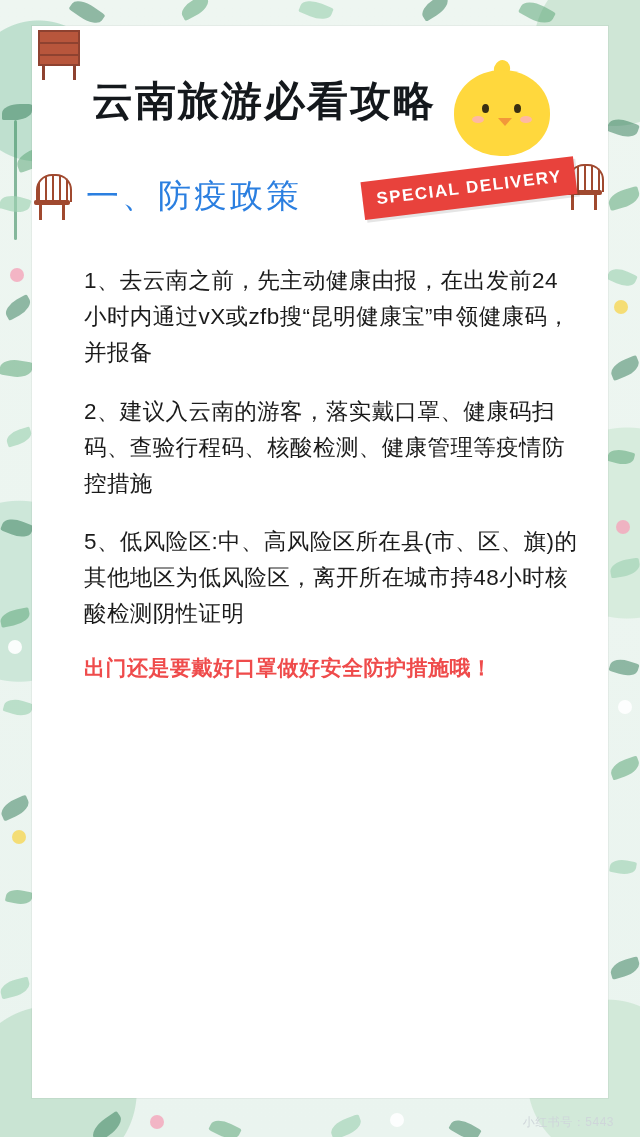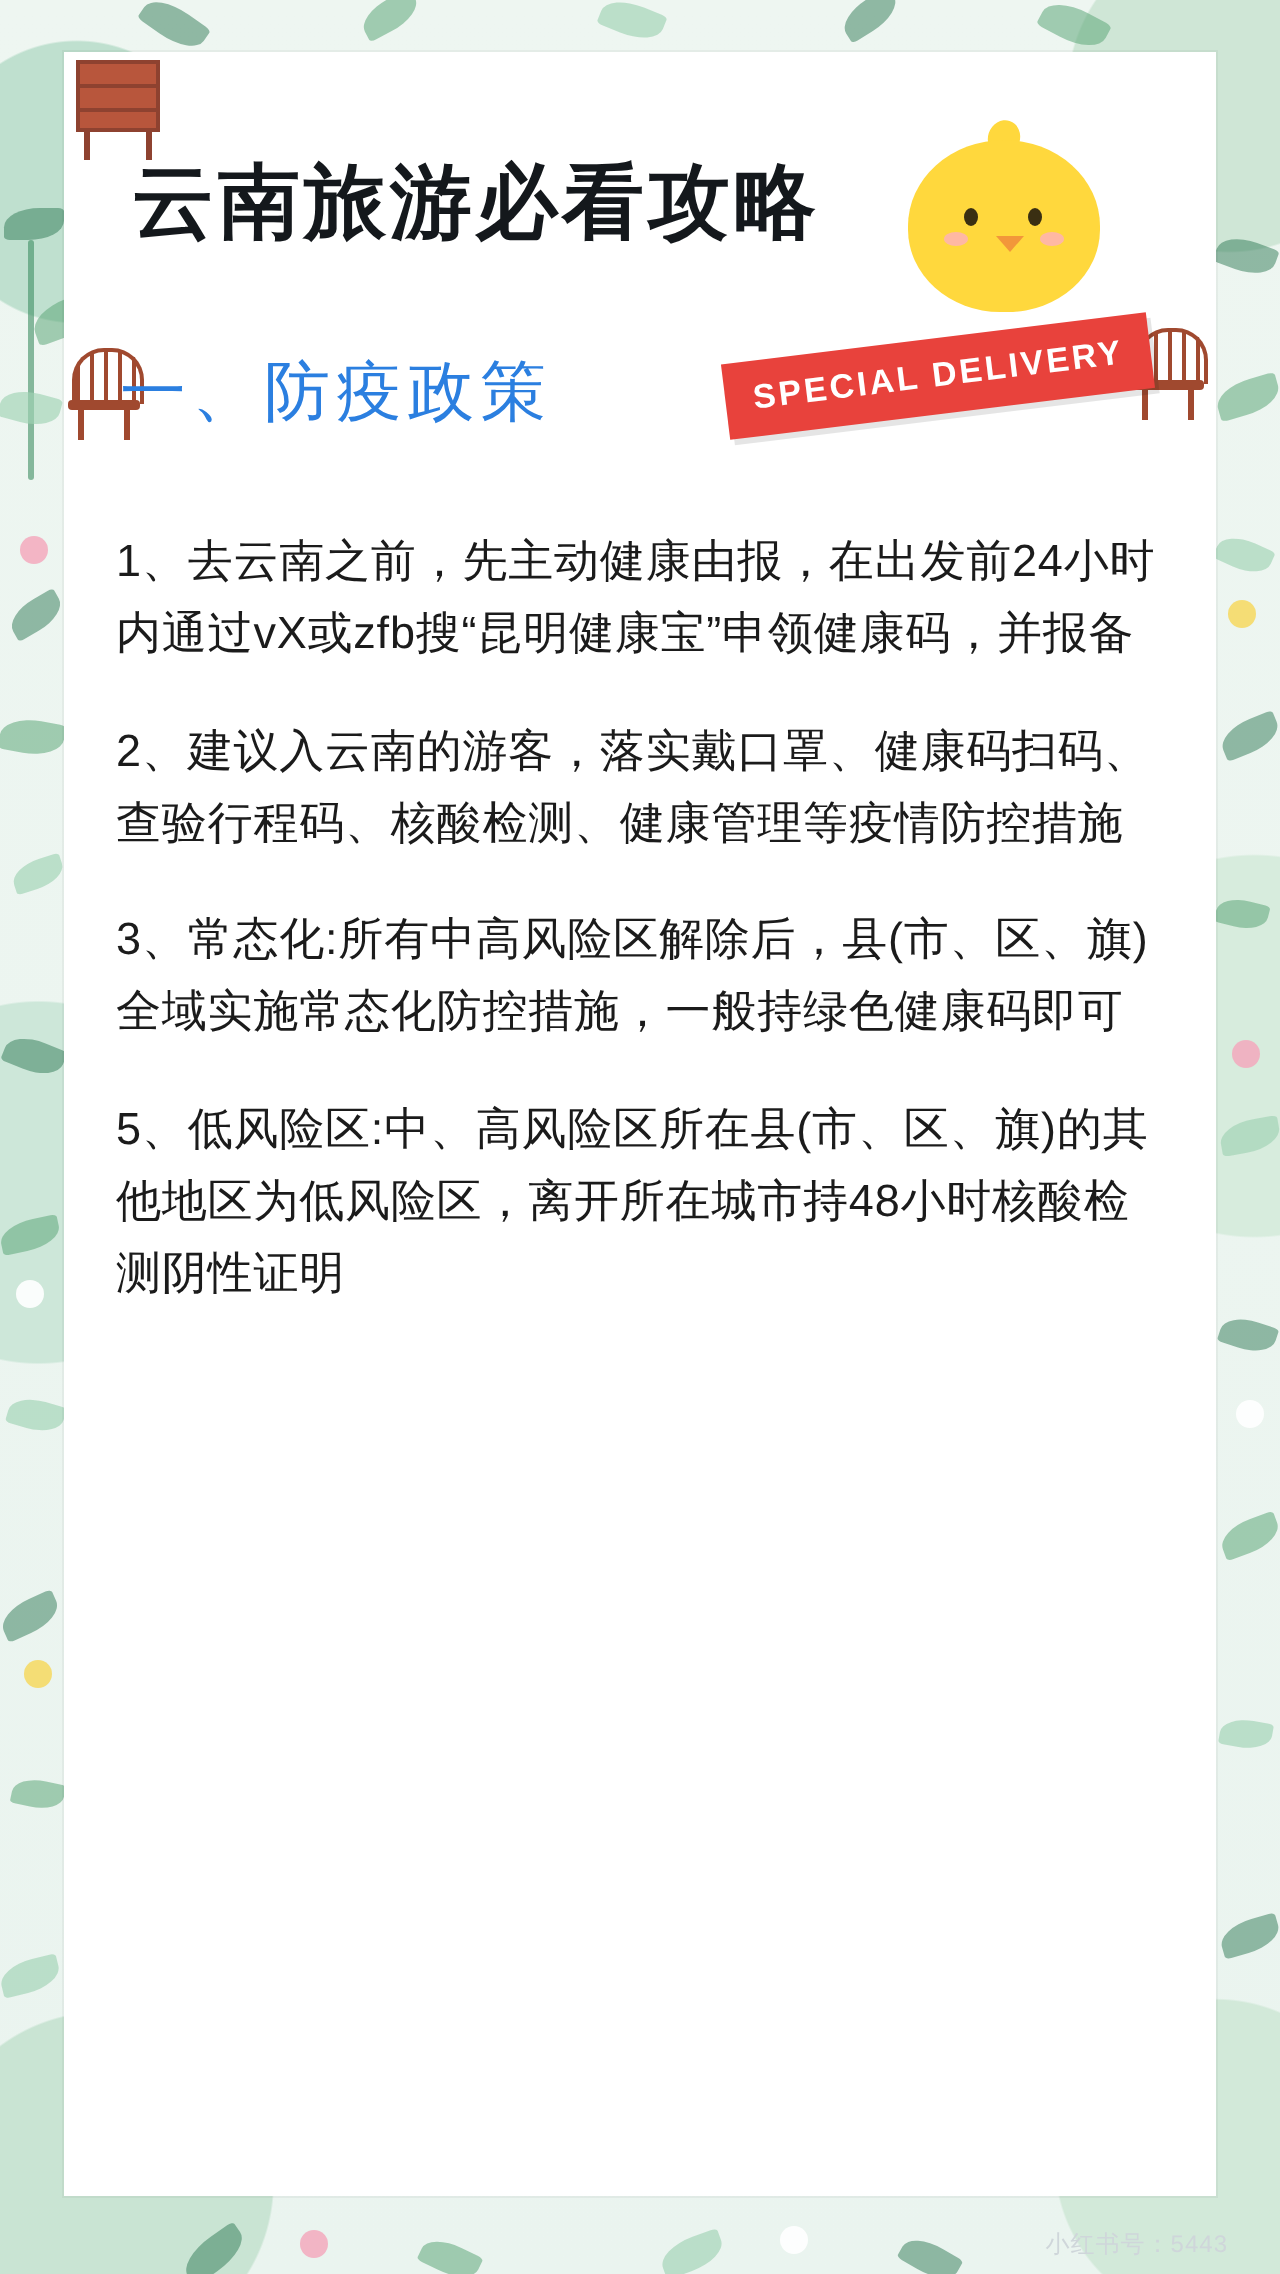--- a/index.html
+++ b/index.html
@@ -64,21 +64,21 @@
     left: 32px;
     top: 26px;
     width: 576px;
     height: 1072px;
     background: #ffffff;
     box-shadow: 0 0 0 1px rgba(0,0,0,0.04);
   }
   .card-inner {
     position: absolute;
     inset: 0;
-    padding: 18px 30px 0 20px;
+    padding: 18px 30px 0 46px;
     box-sizing: border-box;
   }
   
   .doodle { position: absolute; }
   .brick {
     width: 42px; height: 36px;
     background:
       linear-gradient(#b8563c,#b8563c) ,
       linear-gradient(#b8563c,#b8563c);
     background-size: 100% 100%;
@@ -368,21 +368,21 @@
       <h1 class="title">云南旅游必看攻略</h1>
 
       <div class="section-row">
         <div class="section-title">一、防疫政策</div>
         <div class="stamp">SPECIAL DELIVERY</div>
       </div>
 
       <div class="body-list">
         <p class="para">1、去云南之前，先主动健康由报，在出发前24小时内通过vX或zfb搜“昆明健康宝”申领健康码，并报备</p>
         <p class="para">2、建议入云南的游客，落实戴口罩、健康码扫码、查验行程码、核酸检测、健康管理等疫情防控措施</p>
-        <p class="para">3、常态化:所有中高风险区解除后，县(市、区、旗)全域实施常态化防控措施，一般持绿色健康码即可</p>
         <p class="para">5、低风险区:中、高风险区所在县(市、区、旗)的其他地区为低风险区，离开所在城市持48小时核酸检测阴性证明</p>
       </div>
 
+      <div class="footer-note">出门还是要戴好口罩做好安全防护措施哦！</div>
     </div>
   </div>
 
   <div class="wm-bottom">小红书号：5443</div>
 </div>
 
 </body></html>

